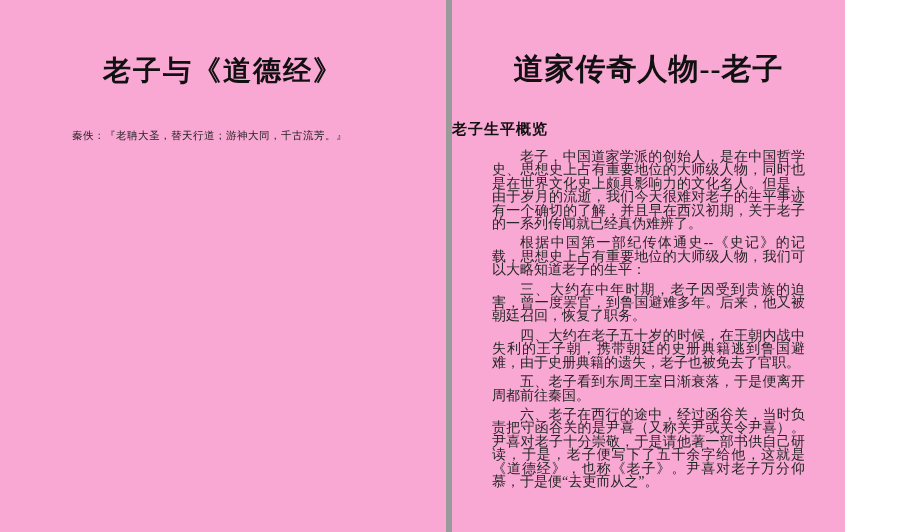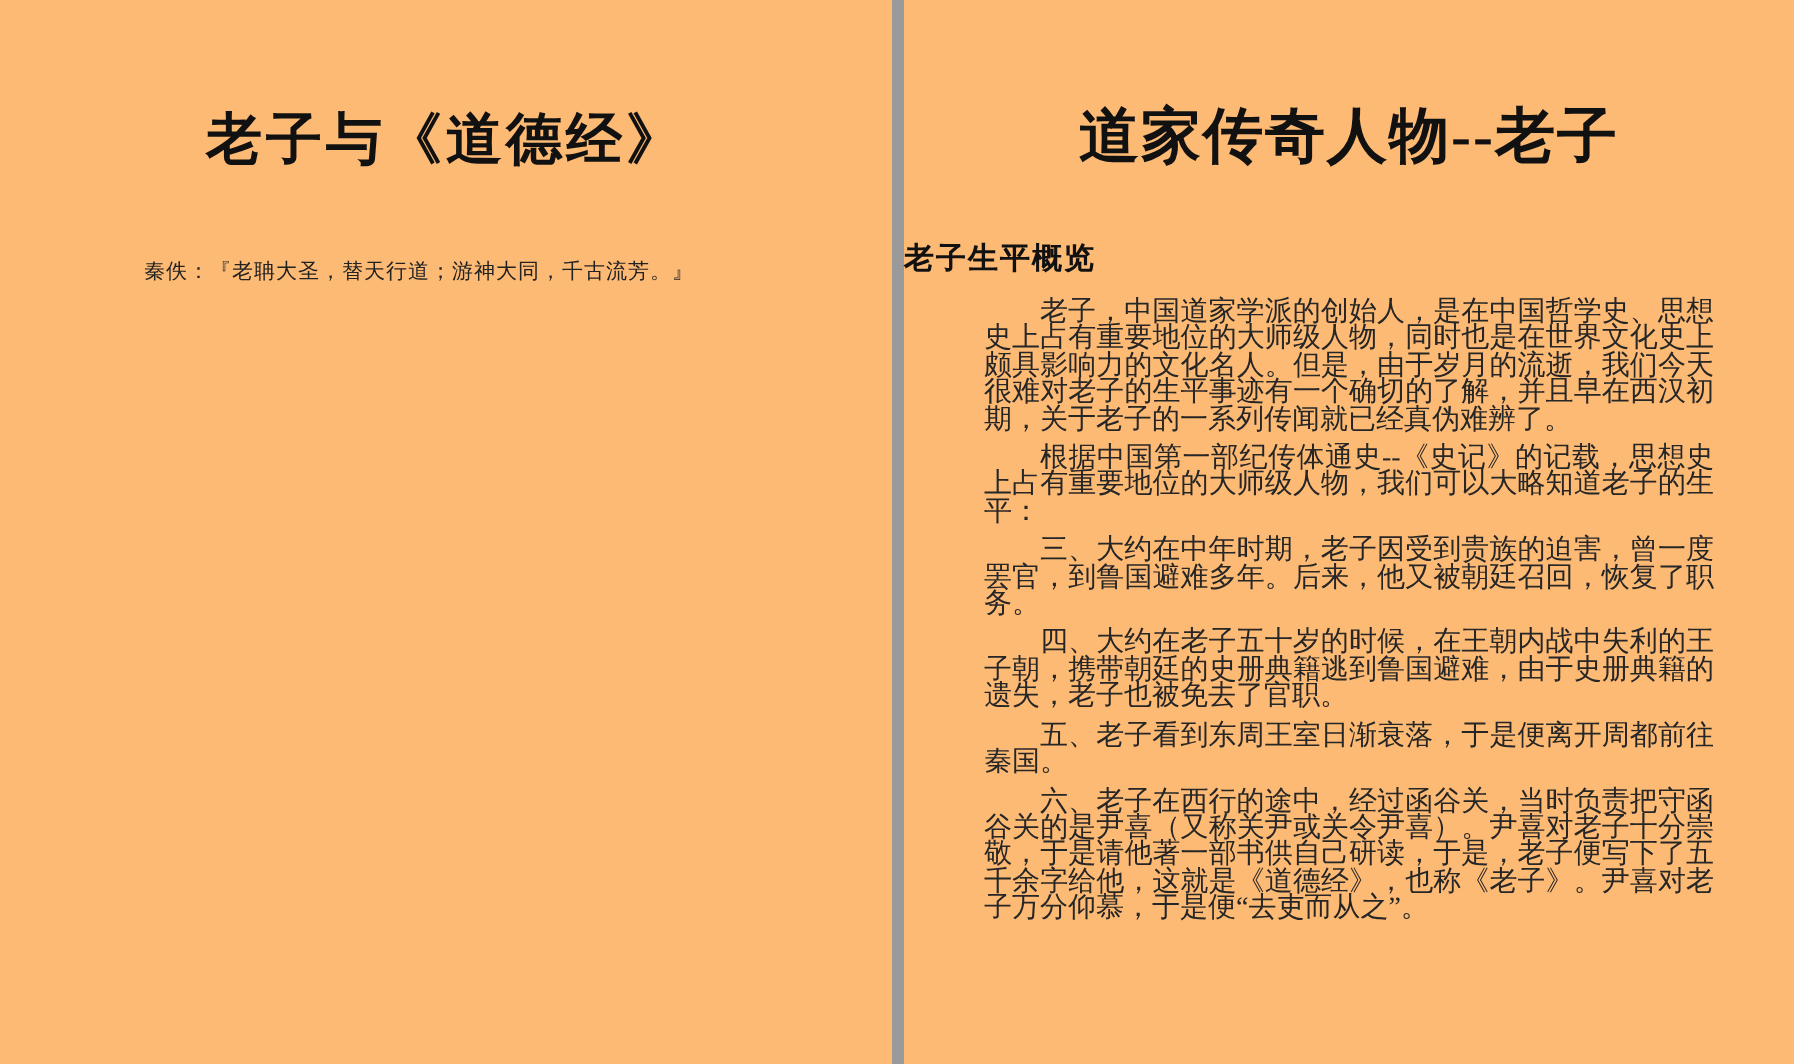--- a/index.html
+++ b/index.html
@@ -5,24 +5,24 @@
   * { margin: 0; padding: 0; box-sizing: border-box; }
   html, body { background: #ffffff; }
   body {
     width: 897px; height: 532px; overflow: hidden;
     font-family: "Liberation Serif", "DejaVu Serif", serif;
   }
   .document-view {
     display: flex; width: 897px; height: 532px; background: #ffffff;
   }
   .page {
-    position: relative; background: #fdba74; height: 532px;
+    position: relative; background: #f9a8d4; height: 532px;
   }
   .page-left { width: 446px; }
-  .page-right { width: 445px; }
+  .page-right { width: 393px; }
   .page-divider {
     width: 6px; height: 532px; background: #9a9a9a; flex: 0 0 auto;
   }
   .page-title-left {
     margin-top: 52px; text-align: center;
     font-size: 28px; font-weight: bold; color: #111111;
     letter-spacing: 2px; line-height: 38px;
   }
   .page-quote {
     position: absolute; left: 72px; top: 129px;

